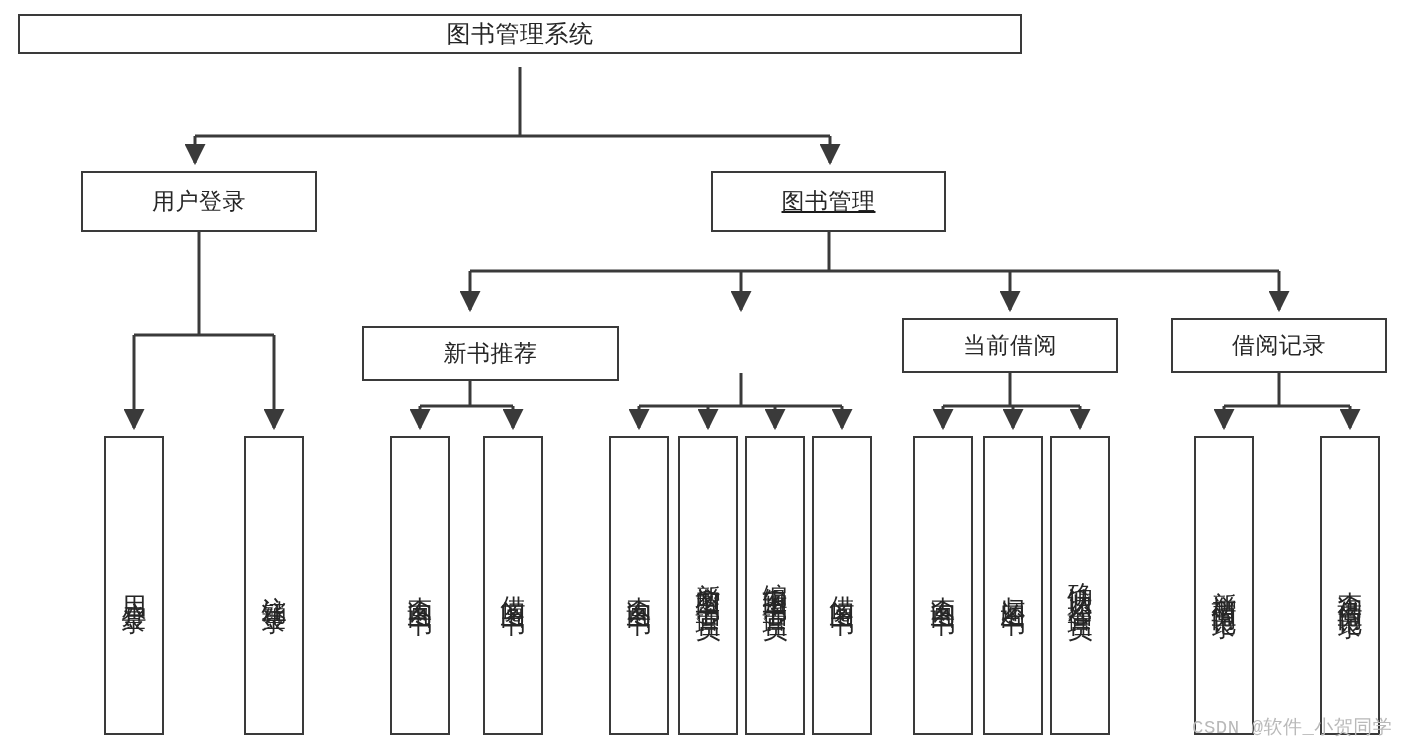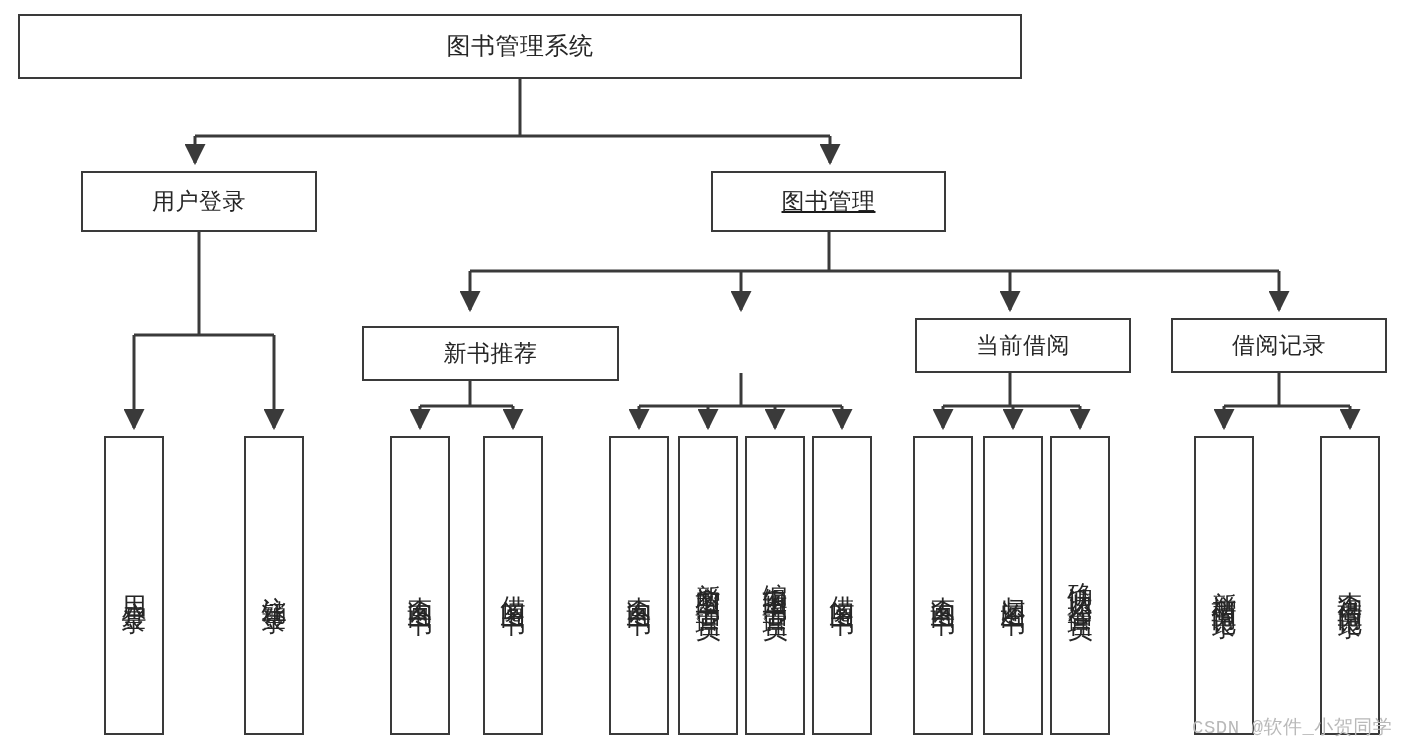--- a/index.html
+++ b/index.html
@@ -120,35 +120,35 @@
       <path d="M 1013 406 L 1013 428" marker-end="url(#arrow)"></path>
       <path d="M 1080 406 L 1080 428" marker-end="url(#arrow)"></path>
 
       <path d="M 1279 373 L 1279 406"></path>
       <path d="M 1224 406 L 1350 406"></path>
       <path d="M 1224 406 L 1224 428" marker-end="url(#arrow)"></path>
       <path d="M 1350 406 L 1350 428" marker-end="url(#arrow)"></path>
     </g>
   </svg>
 
-  <div class="node root horizontal" style="left: 18px; top: 14px; width: 1004px; height: 65px;">
+  <div class="node root horizontal" style="left: 18px; top: 14px; width: 1004px; height: 40px;">
     <span class="label">图书管理系统</span>
   </div>
 
   <div class="node horizontal" style="left: 81px; top: 171px; width: 236px; height: 61px;">
     <span class="label">用户登录</span>
   </div>
   <div class="node horizontal" style="left: 711px; top: 171px; width: 235px; height: 61px; text-decoration: underline;">
     <span class="label">图书管理</span>
   </div>
 
   <div class="node horizontal" style="left: 362px; top: 318px; width: 257px; height: 55px; margin-top: 8px;">
     <span class="label">新书推荐</span>
   </div>
-  <div class="node horizontal" style="left: 902px; top: 318px; width: 216px; height: 55px; margin-left: 13px;">
+  <div class="node horizontal" style="left: 902px; top: 318px; width: 216px; height: 55px;">
     <span class="label">当前借阅</span>
   </div>
   <div class="node horizontal" style="left: 1171px; top: 318px; width: 216px; height: 55px;">
     <span class="label">借阅记录</span>
   </div>
 
   <div class="node vertical" style="left: 104px; top: 436px; width: 60px; height: 299px;">
     <span class="label" style="font-size: 25px;">用户登录</span>
   </div>
   <div class="node vertical" style="left: 244px; top: 436px; width: 60px; height: 299px;">

